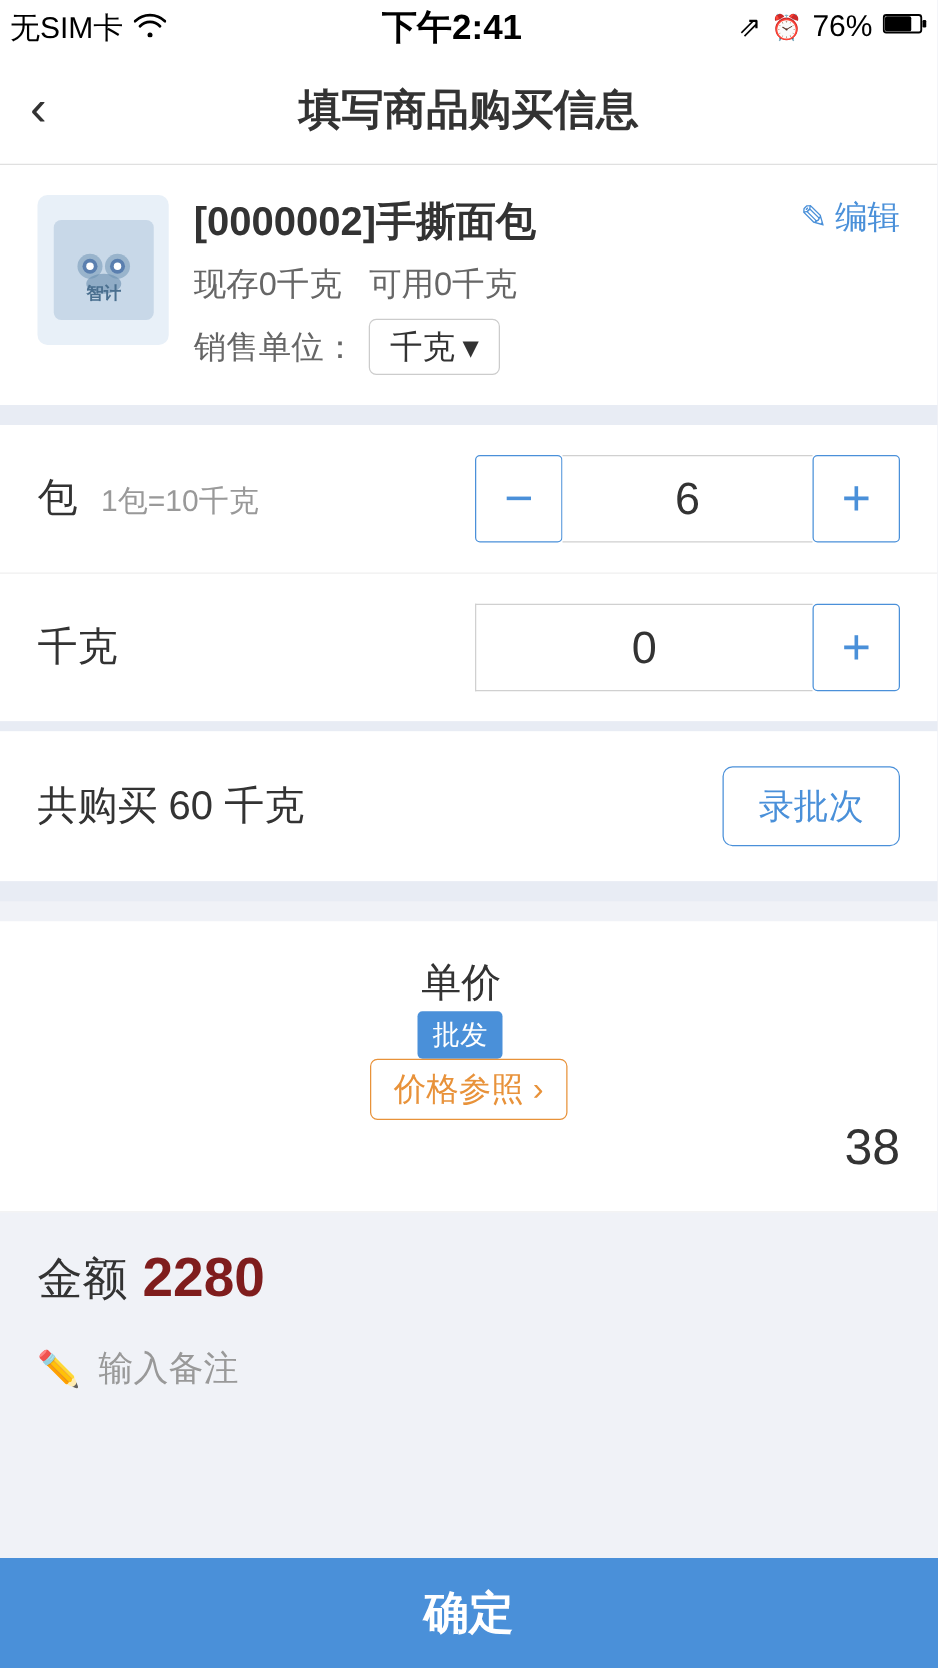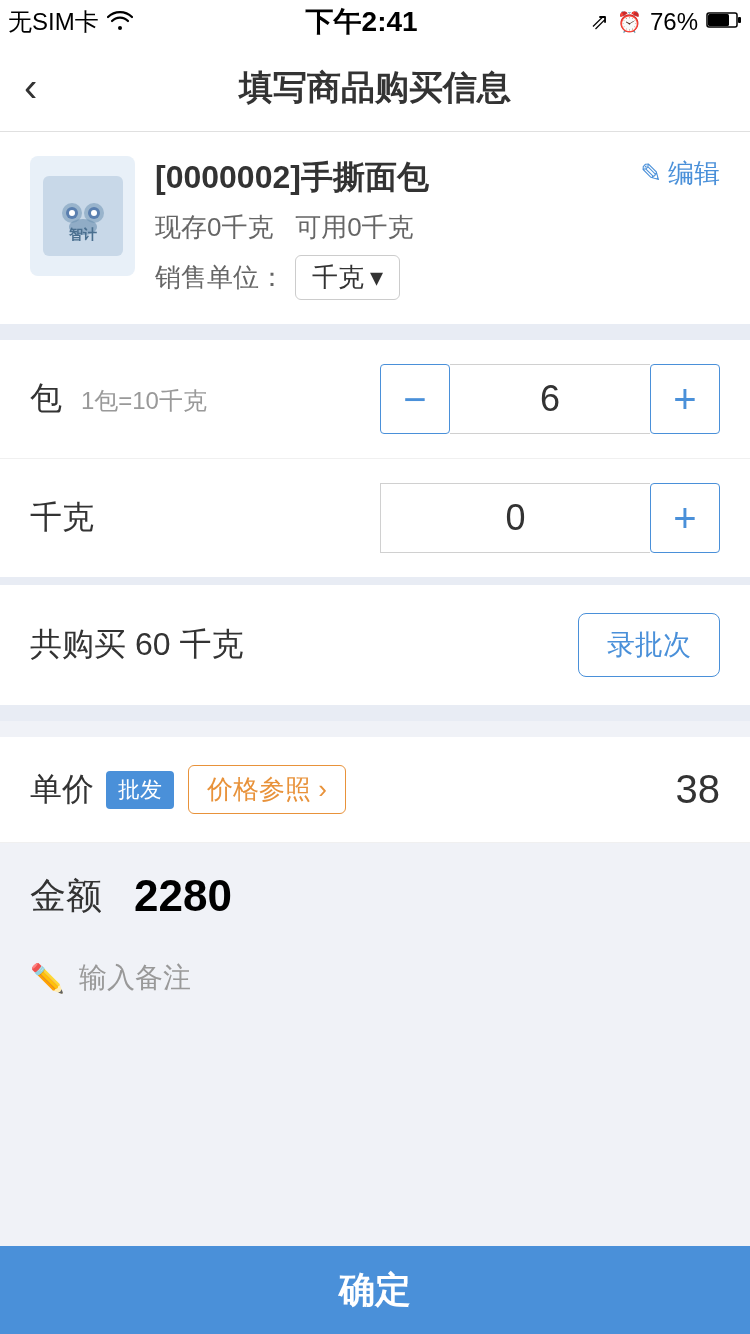--- a/index.html
+++ b/index.html
@@ -217,20 +217,21 @@
     
     .price-section {
       background: #fff;
       margin-top: 16px;
     }
     .price-row {
       display: flex;
       align-items: center;
       padding: 28px 30px;
       border-bottom: 1px solid #f0f0f0;
+      flex-direction: column;
     }
     .price-label {
       font-size: 32px;
       color: #333;
       margin-right: 12px;
     }
     .price-tag {
       background: #4a90d9;
       color: #fff;
       font-size: 22px;
@@ -252,31 +253,31 @@
     }
     .price-value {
       margin-left: auto;
       font-size: 40px;
       color: #333;
       font-weight: 500;
     }
     .amount-row {
       display: flex;
       align-items: center;
-      gap: 32px;
-      margin-bottom: 28px;
+      gap: 12px;
+      margin-bottom: 18px;
     }
     .amount-label {
       font-size: 36px;
       color: #333;
       font-weight: 500;
     }
     .amount-value {
       font-size: 44px;
-      color: #000000;
+      color: #7f1d1d;
       font-weight: 600;
     }
     .remark-row {
       display: flex;
       align-items: center;
       gap: 14px;
       padding: 10px 0;
     }
     .remark-icon {
       color: #999;

